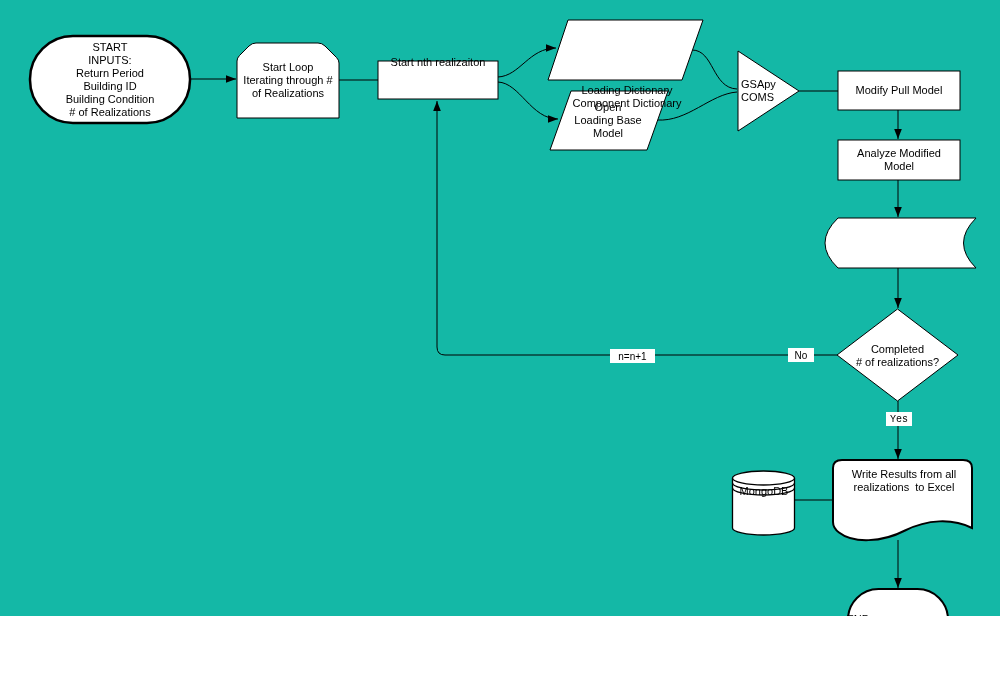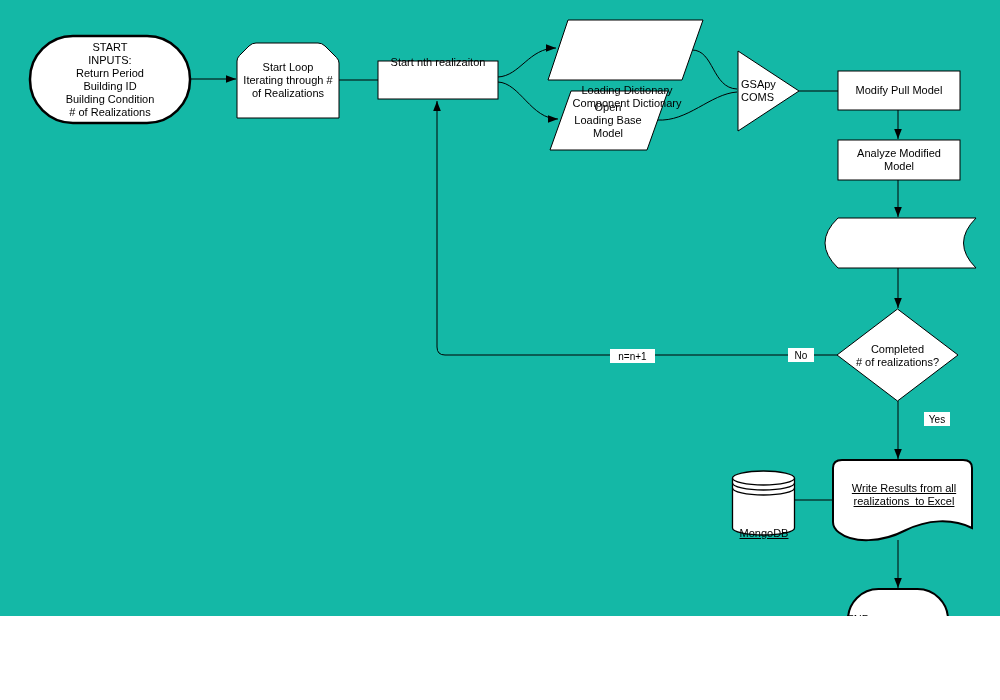--- a/index.html
+++ b/index.html
@@ -120,26 +120,26 @@
 
   <div class="node-label" style="left:838px;top:71px;width:122px;height:39px;">Modify Pull Model</div>
 
   <div class="node-label" style="left:838px;top:140px;width:122px;height:40px;">Analyze Modified
 Model</div>
 
 
   <div class="node-label" style="left:837px;top:342px;width:121px;height:27px;">Completed
 # of realizations?</div>
 
-  <div class="node-label" style="left:841px;top:481px;width:126px;height:27px;text-decoration:underline;">Write Results from all
+  <div class="node-label" style="left:841px;top:467px;width:126px;height:27px;">Write Results from all
 realizations  to Excel</div>
 
-  <div class="node-label" style="left:733px;top:526px;width:62px;height:14px;text-decoration:underline;">MongoDB</div>
+  <div class="node-label" style="left:733px;top:484px;width:62px;height:14px;">MongoDB</div>
 
   <div class="node-label" style="left:808px;top:589px;width:100px;height:61px;">END</div>
 
   <div class="edge-label" style="left:788px;top:348px;width:26px;height:14px;">No</div>
 
-  <div class="edge-label" style="left:924px;top:412px;width:26px;height:14px;">Yes</div>
+  <div class="edge-label" style="left:886px;top:412px;width:26px;height:14px;font-family:Liberation Mono, monospace;">Yes</div>
 
   <div class="edge-label" style="left:610px;top:349px;width:45px;height:14px;">n=n+1</div>
 
 </div>
 
 </body></html>

